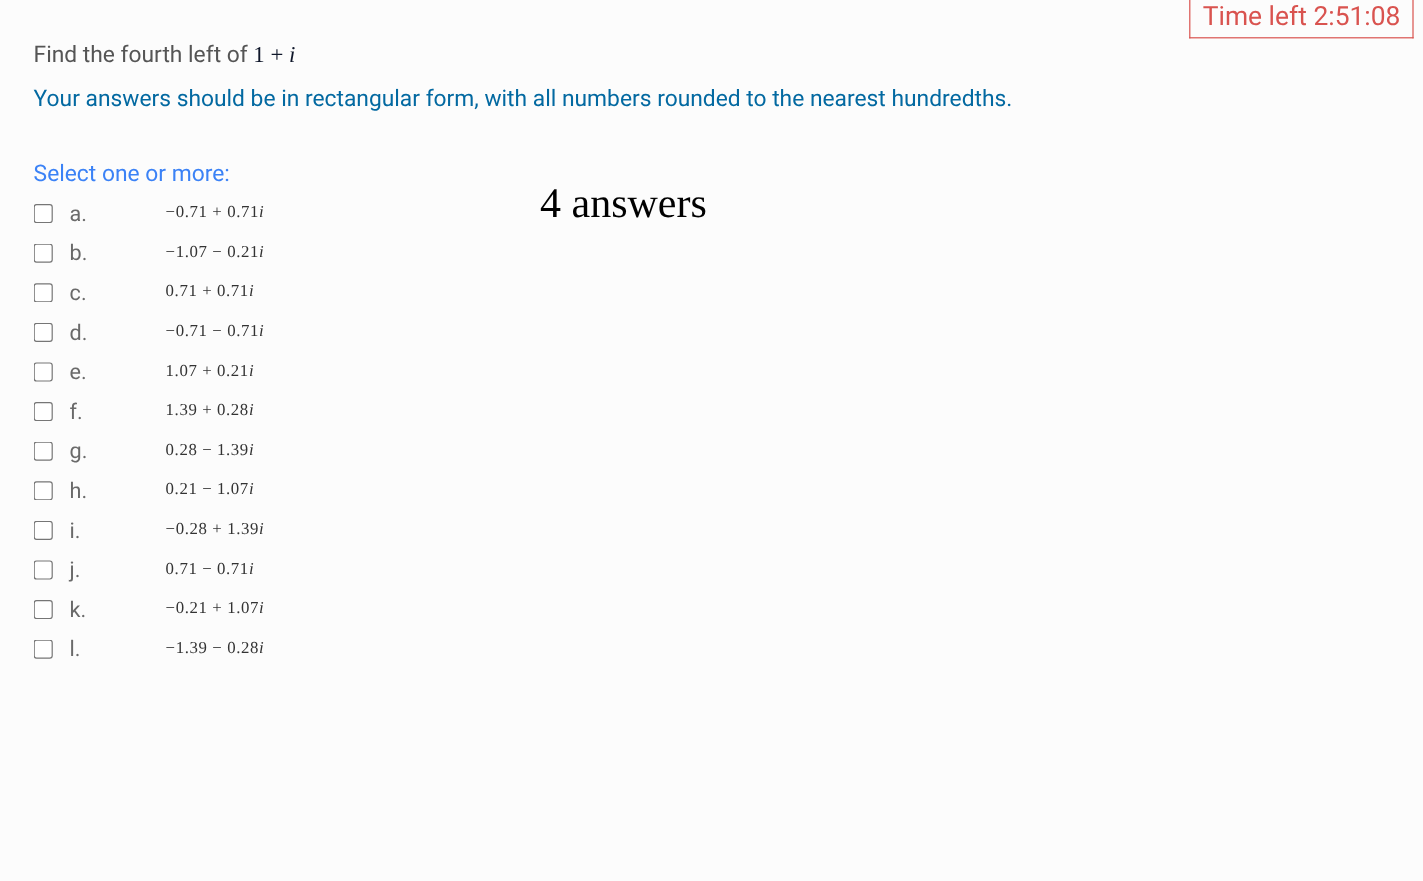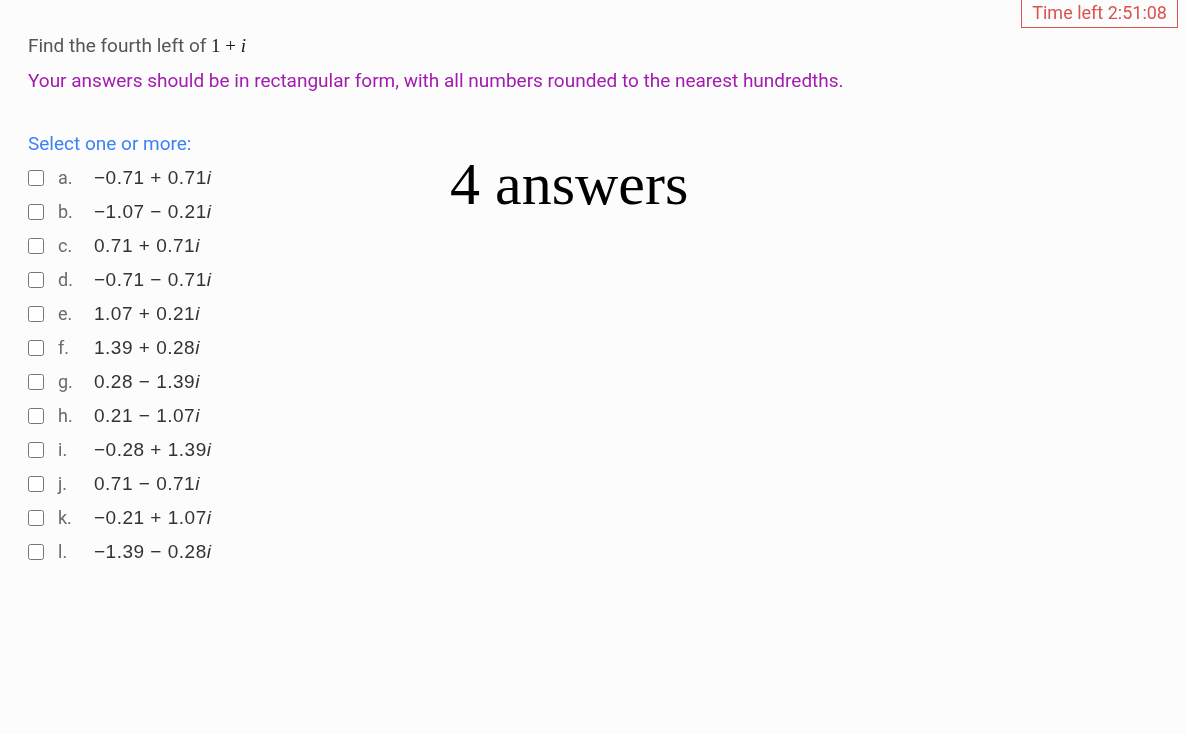--- a/index.html
+++ b/index.html
@@ -18,37 +18,37 @@
       height: 734px;
     }
     .timer-box {
       position: absolute;
       top: 0;
       right: 8px;
       border: 1px solid #d9534f;
       border-top: none;
       color: #d9534f;
       padding: 2px 10px 4px 10px;
-      font-size: 18px;
+      font-size: 22px;
     }
     .question-text {
       margin-top: 24px;
       line-height: 1.5;
       color: #555;
     }
     .formula {
       font-family: "Georgia", serif;
       color: #0f172a;
     }
     .formula-i {
       font-style: italic;
     }
     .instruction {
       margin-top: 8px;
-      color: #a21caf;
+      color: #0369a1;
     }
     .select-prompt {
       margin-top: 40px;
       margin-bottom: 6px;
       color: #3b82f6;
     }
     .options {
       display: flex;
       flex-direction: column;
     }
@@ -64,34 +64,35 @@
       flex-shrink: 0;
       cursor: pointer;
     }
     .option-label {
       width: 22px;
       color: #6a6a6a;
       font-size: 18px;
       flex-shrink: 0;
     }
     .option-value {
-      font-family: Liberation Sans, sans-serif;
+      font-family: Liberation Serif, serif;
       color: #333;
-      font-size: 19px;
+      font-size: 14px;
       letter-spacing: 0.5px;
+      margin-left: 44px;
     }
     .option-value .i {
       font-style: italic;
     }
     .annotation {
       position: absolute;
       top: 150px;
       left: 450px;
       font-family: "Comic Sans MS", "Segoe Script", cursive;
-      font-size: 60px;
+      font-size: 35px;
       color: #000;
       font-weight: 500;
     }
   </style>
 </head>
 <body>
 
 <div class="timer-box">
   <span>Time left</span>
   <span>2:51:08</span>

